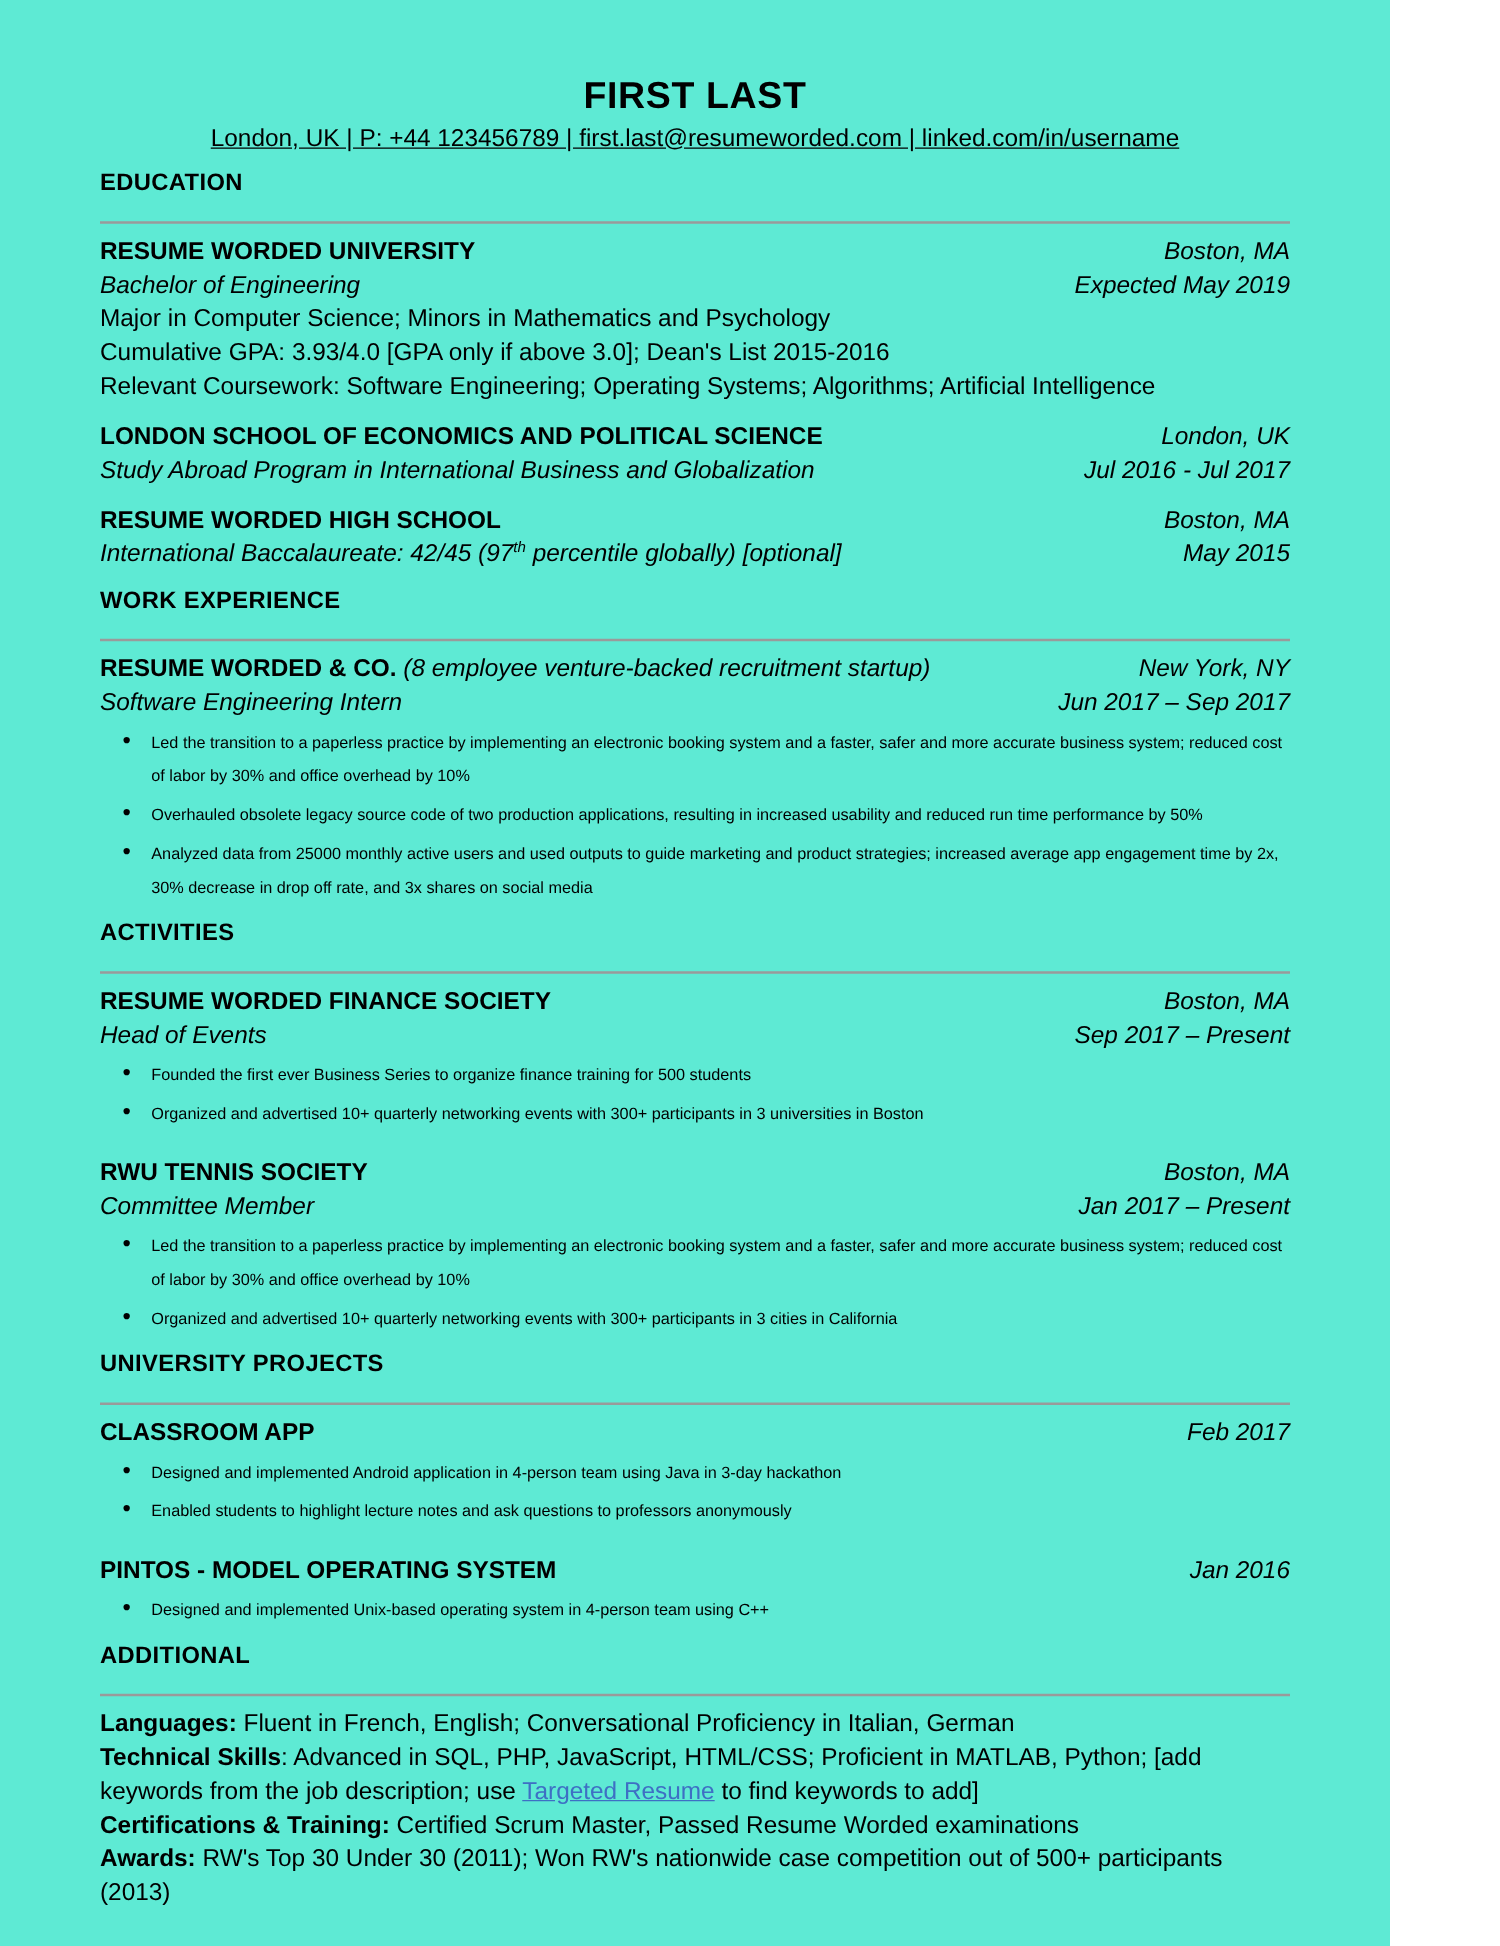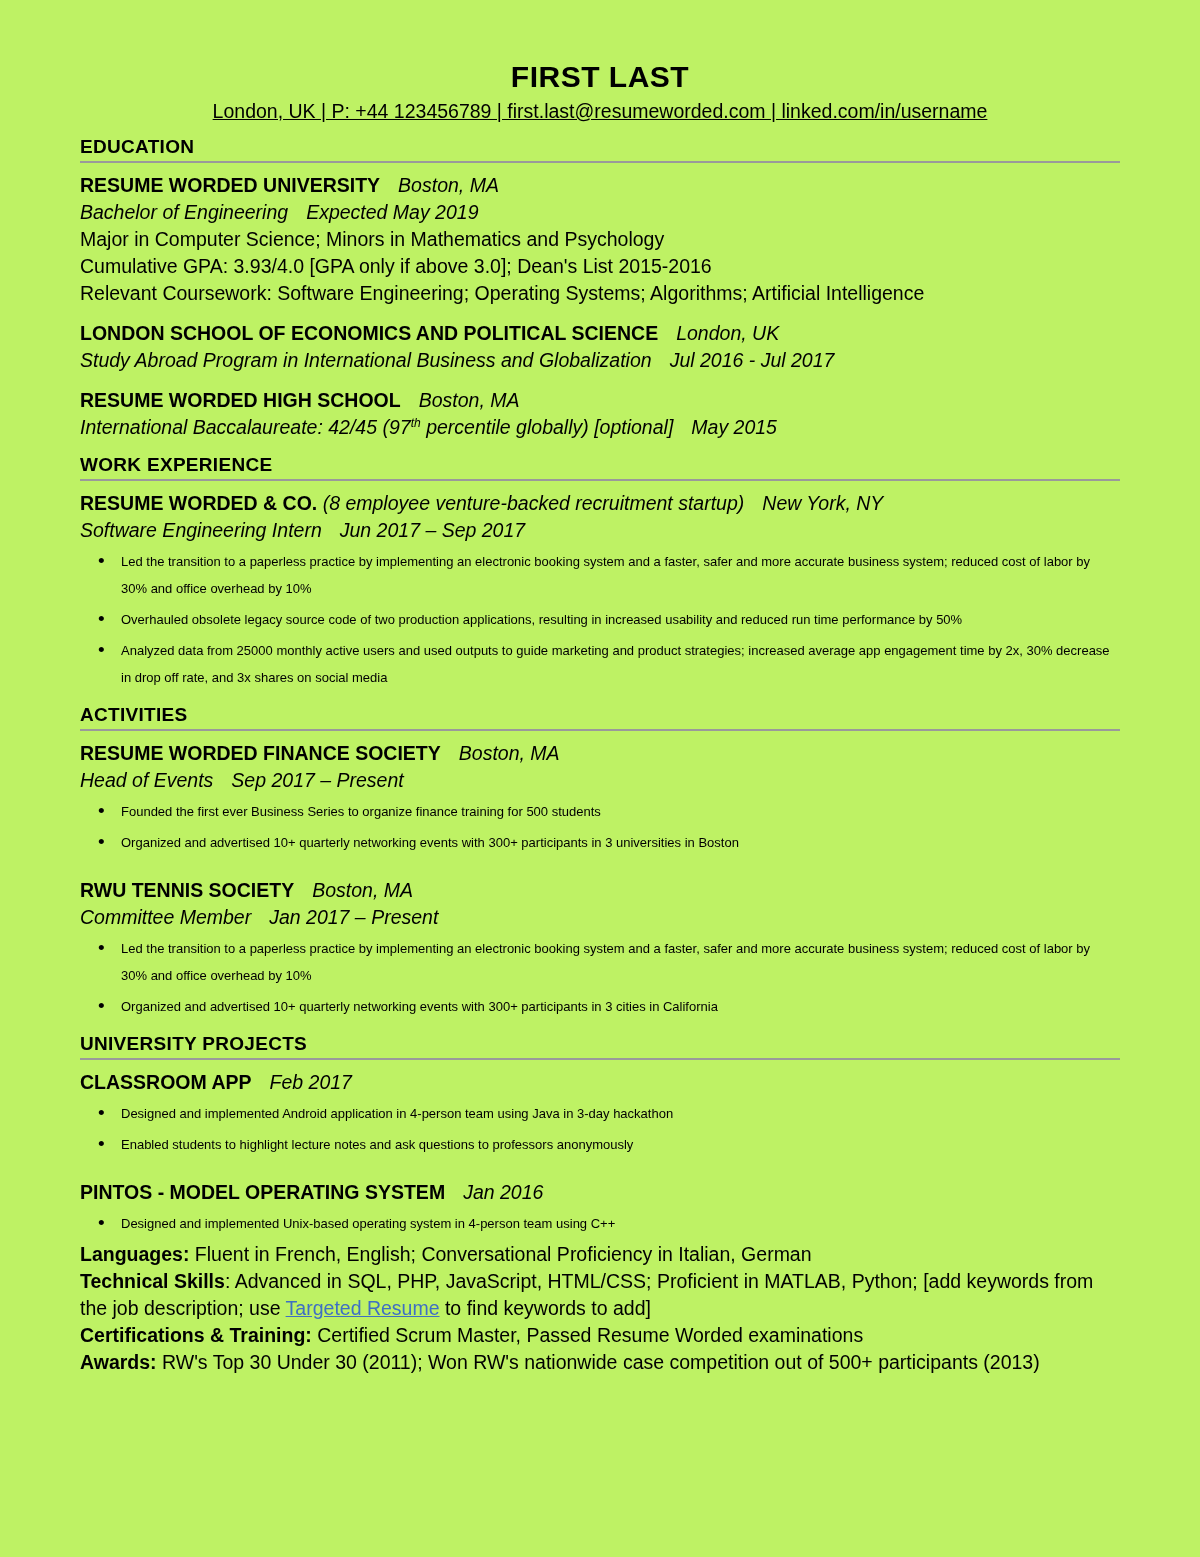--- a/index.html
+++ b/index.html
@@ -10,25 +10,25 @@
   }
   body {
     width: 1200px;
     height: 1557px;
     font-family: "Liberation Sans", sans-serif;
     color: #000000;
     -webkit-font-smoothing: antialiased;
   }
   .page {
     position: relative;
-    width: 1200px;
+    width: 1112px;
     height: 1557px;
     box-sizing: border-box;
     padding: 58px 80px 0 80px;
-    background: #bef264;
+    background: #5eead4;
   }
 
   
   .name {
     text-align: center;
     font-size: 30px;
     font-weight: bold;
     letter-spacing: 0.5px;
     line-height: 38px;
     margin: 0 0 2px 0;
@@ -40,31 +40,32 @@
     margin: 0 0 12px 0;
     text-decoration: underline;
   }
 
   
   .section-head {
     font-size: 19px;
     font-weight: bold;
     letter-spacing: 0.3px;
     line-height: 22px;
-    padding-bottom: 3px;
+    padding-bottom: 19px;
     border-bottom: 2.2px solid #9a9a9a;
     margin: 13px 0 9px 0;
   }
   .section-head.first { margin-top: 8px; }
 
   
   .entry { margin-bottom: 2px; }
   .entry-row {
     display: flex;
     align-items: baseline;
+    justify-content: space-between;
     line-height: 27px;
   }
   .entry-left  { font-size: 19.5px; }
   .entry-right {
     font-size: 19.5px;
     font-style: italic;
     white-space: nowrap;
     padding-left: 18px;
     text-align: right;
   }
@@ -232,20 +233,21 @@
   <div class="entry">
     <div class="entry-row">
       <span class="entry-left org">PINTOS - MODEL OPERATING SYSTEM</span>
       <span class="entry-right">Jan 2016</span>
     </div>
     <ul class="bullets">
       <li>Designed and implemented Unix-based operating system in 4-person team using C++</li>
     </ul>
   </div>
 
+  <div class="section-head">ADDITIONAL</div>
 
   <div class="add-line"><b>Languages:</b><span> Fluent in French, English; Conversational Proficiency in Italian, German</span></div>
 
   <div class="add-line"><b>Technical Skills</b><span>: Advanced in SQL, PHP, JavaScript, HTML/CSS; Proficient in MATLAB, Python; [add keywords from the job description; use </span><a class="link" href="#">Targeted Resume</a><span> to find keywords to add]</span></div>
 
   <div class="add-line"><b>Certifications &amp; Training:</b><span> Certified Scrum Master, Passed Resume Worded examinations</span></div>
 
   <div class="add-line"><b>Awards:</b><span> RW's Top 30 Under 30 (2011); Won RW's nationwide case competition out of 500+ participants (2013)</span></div>
 
 </div>

